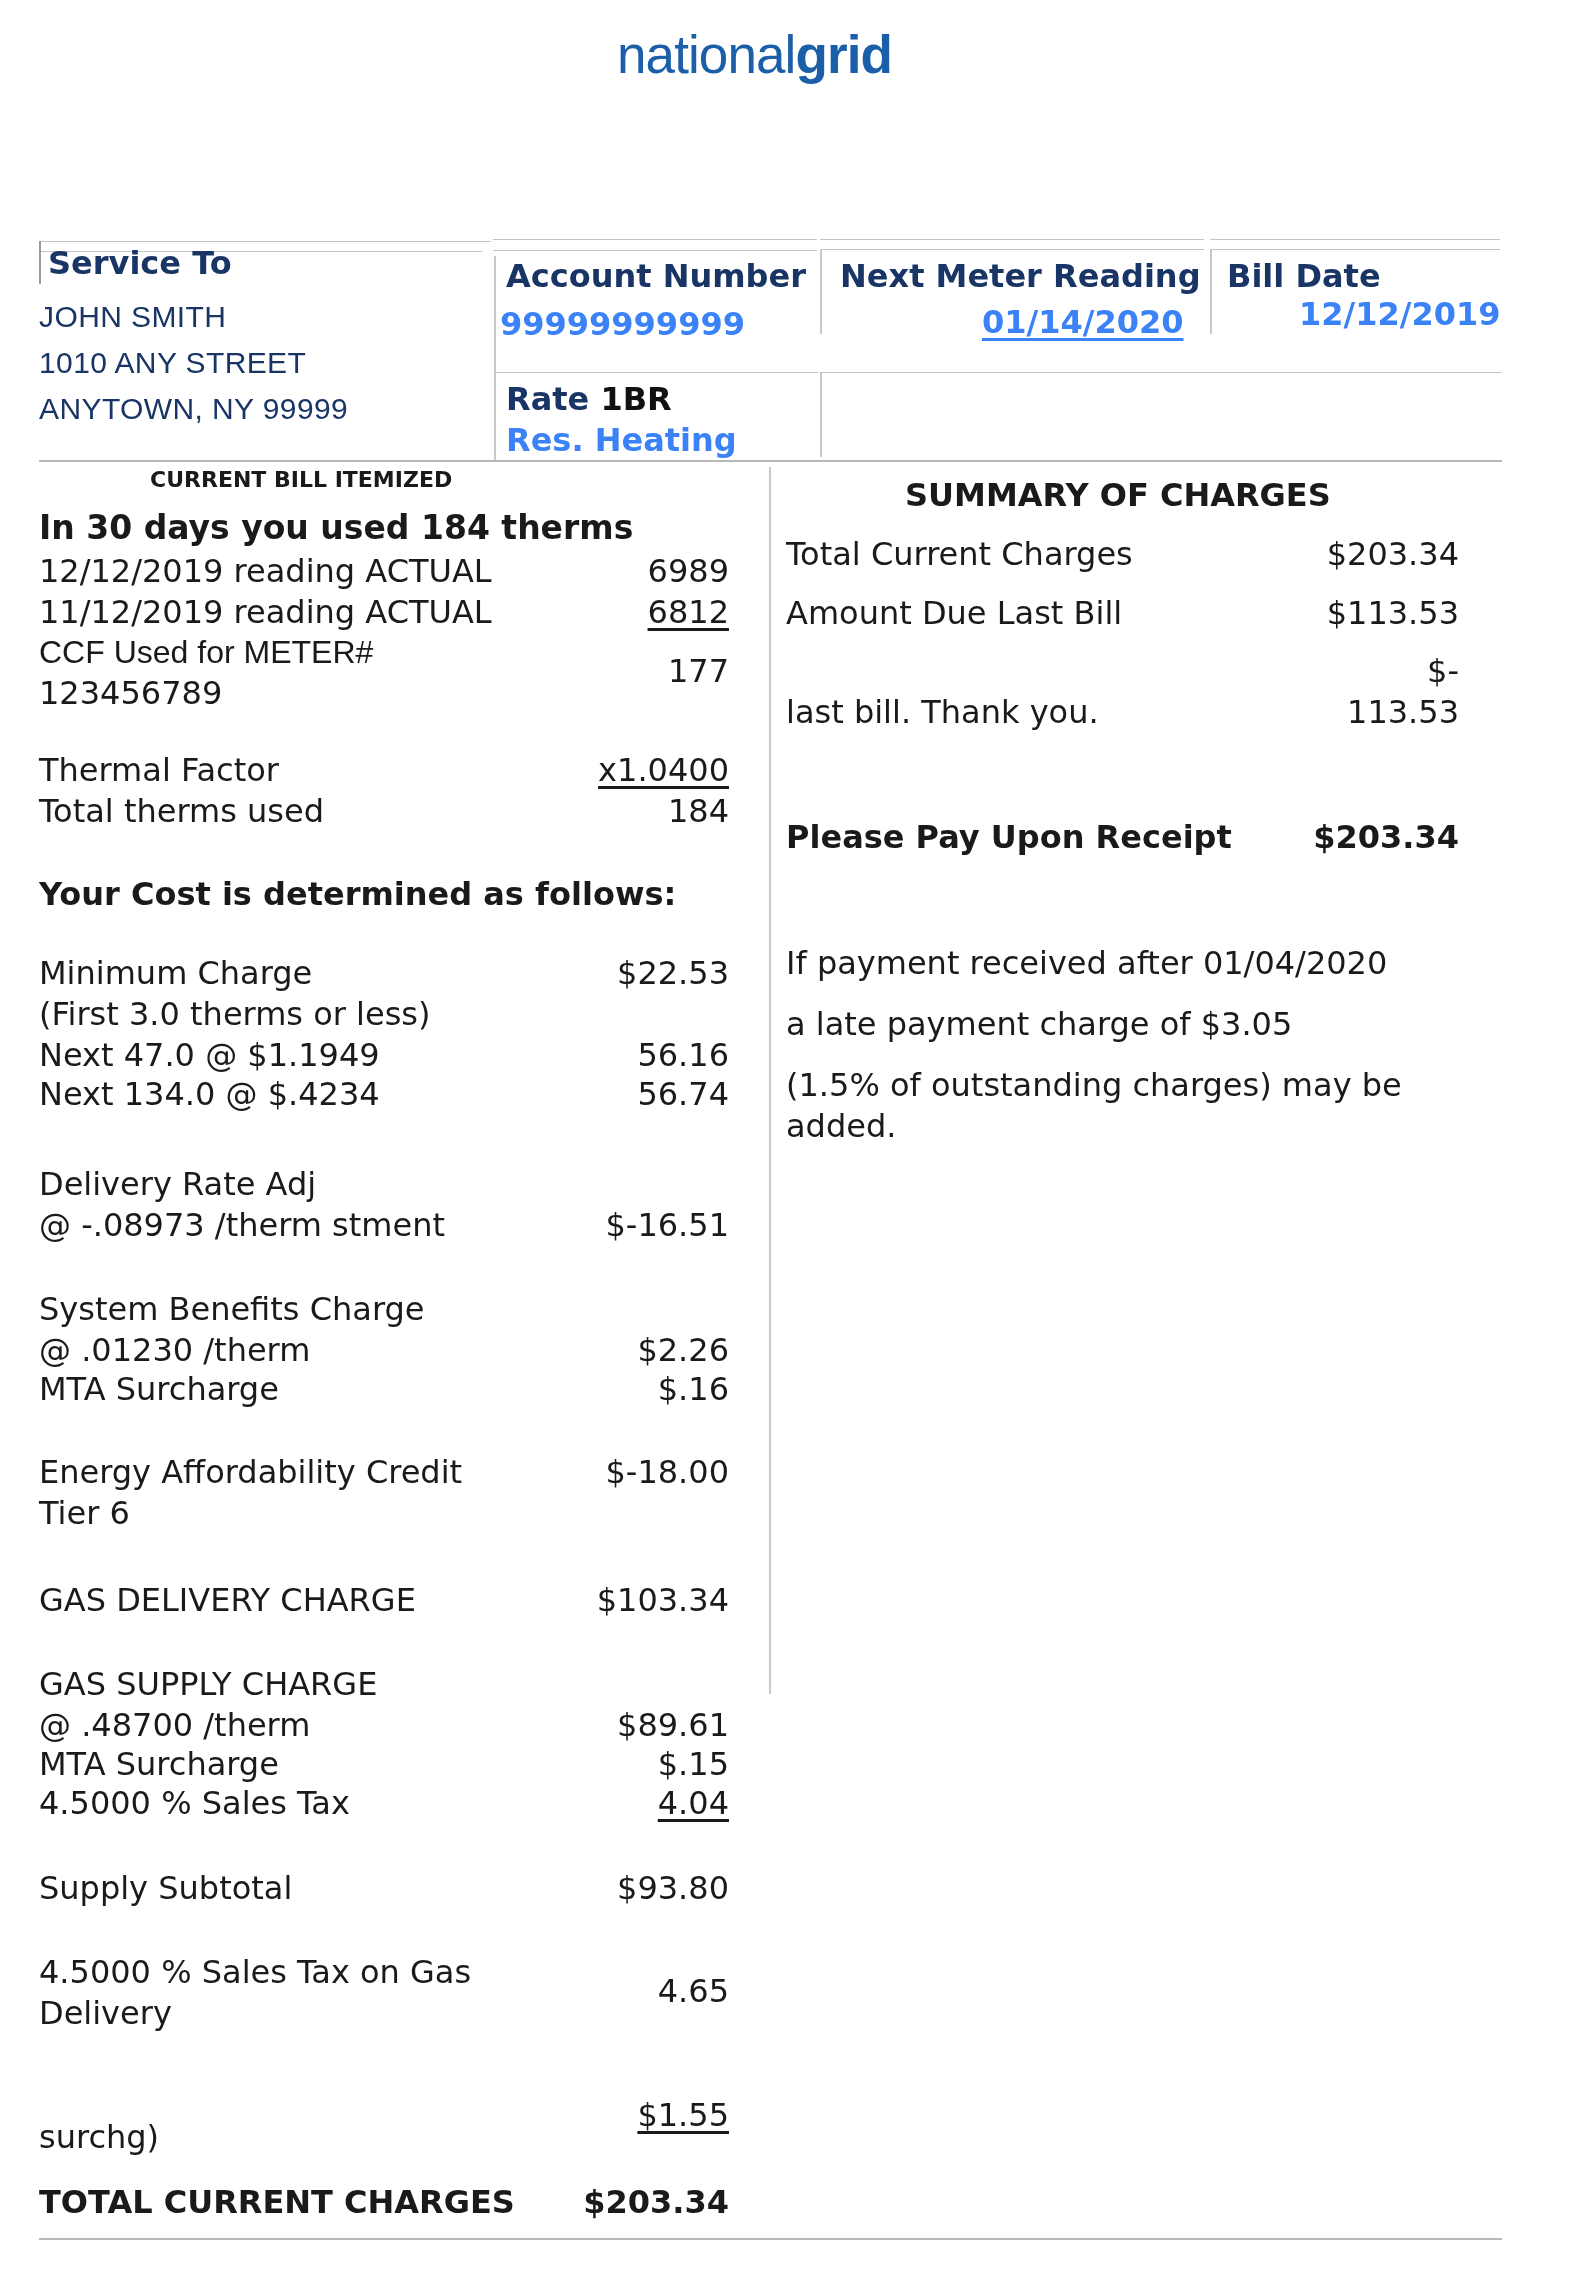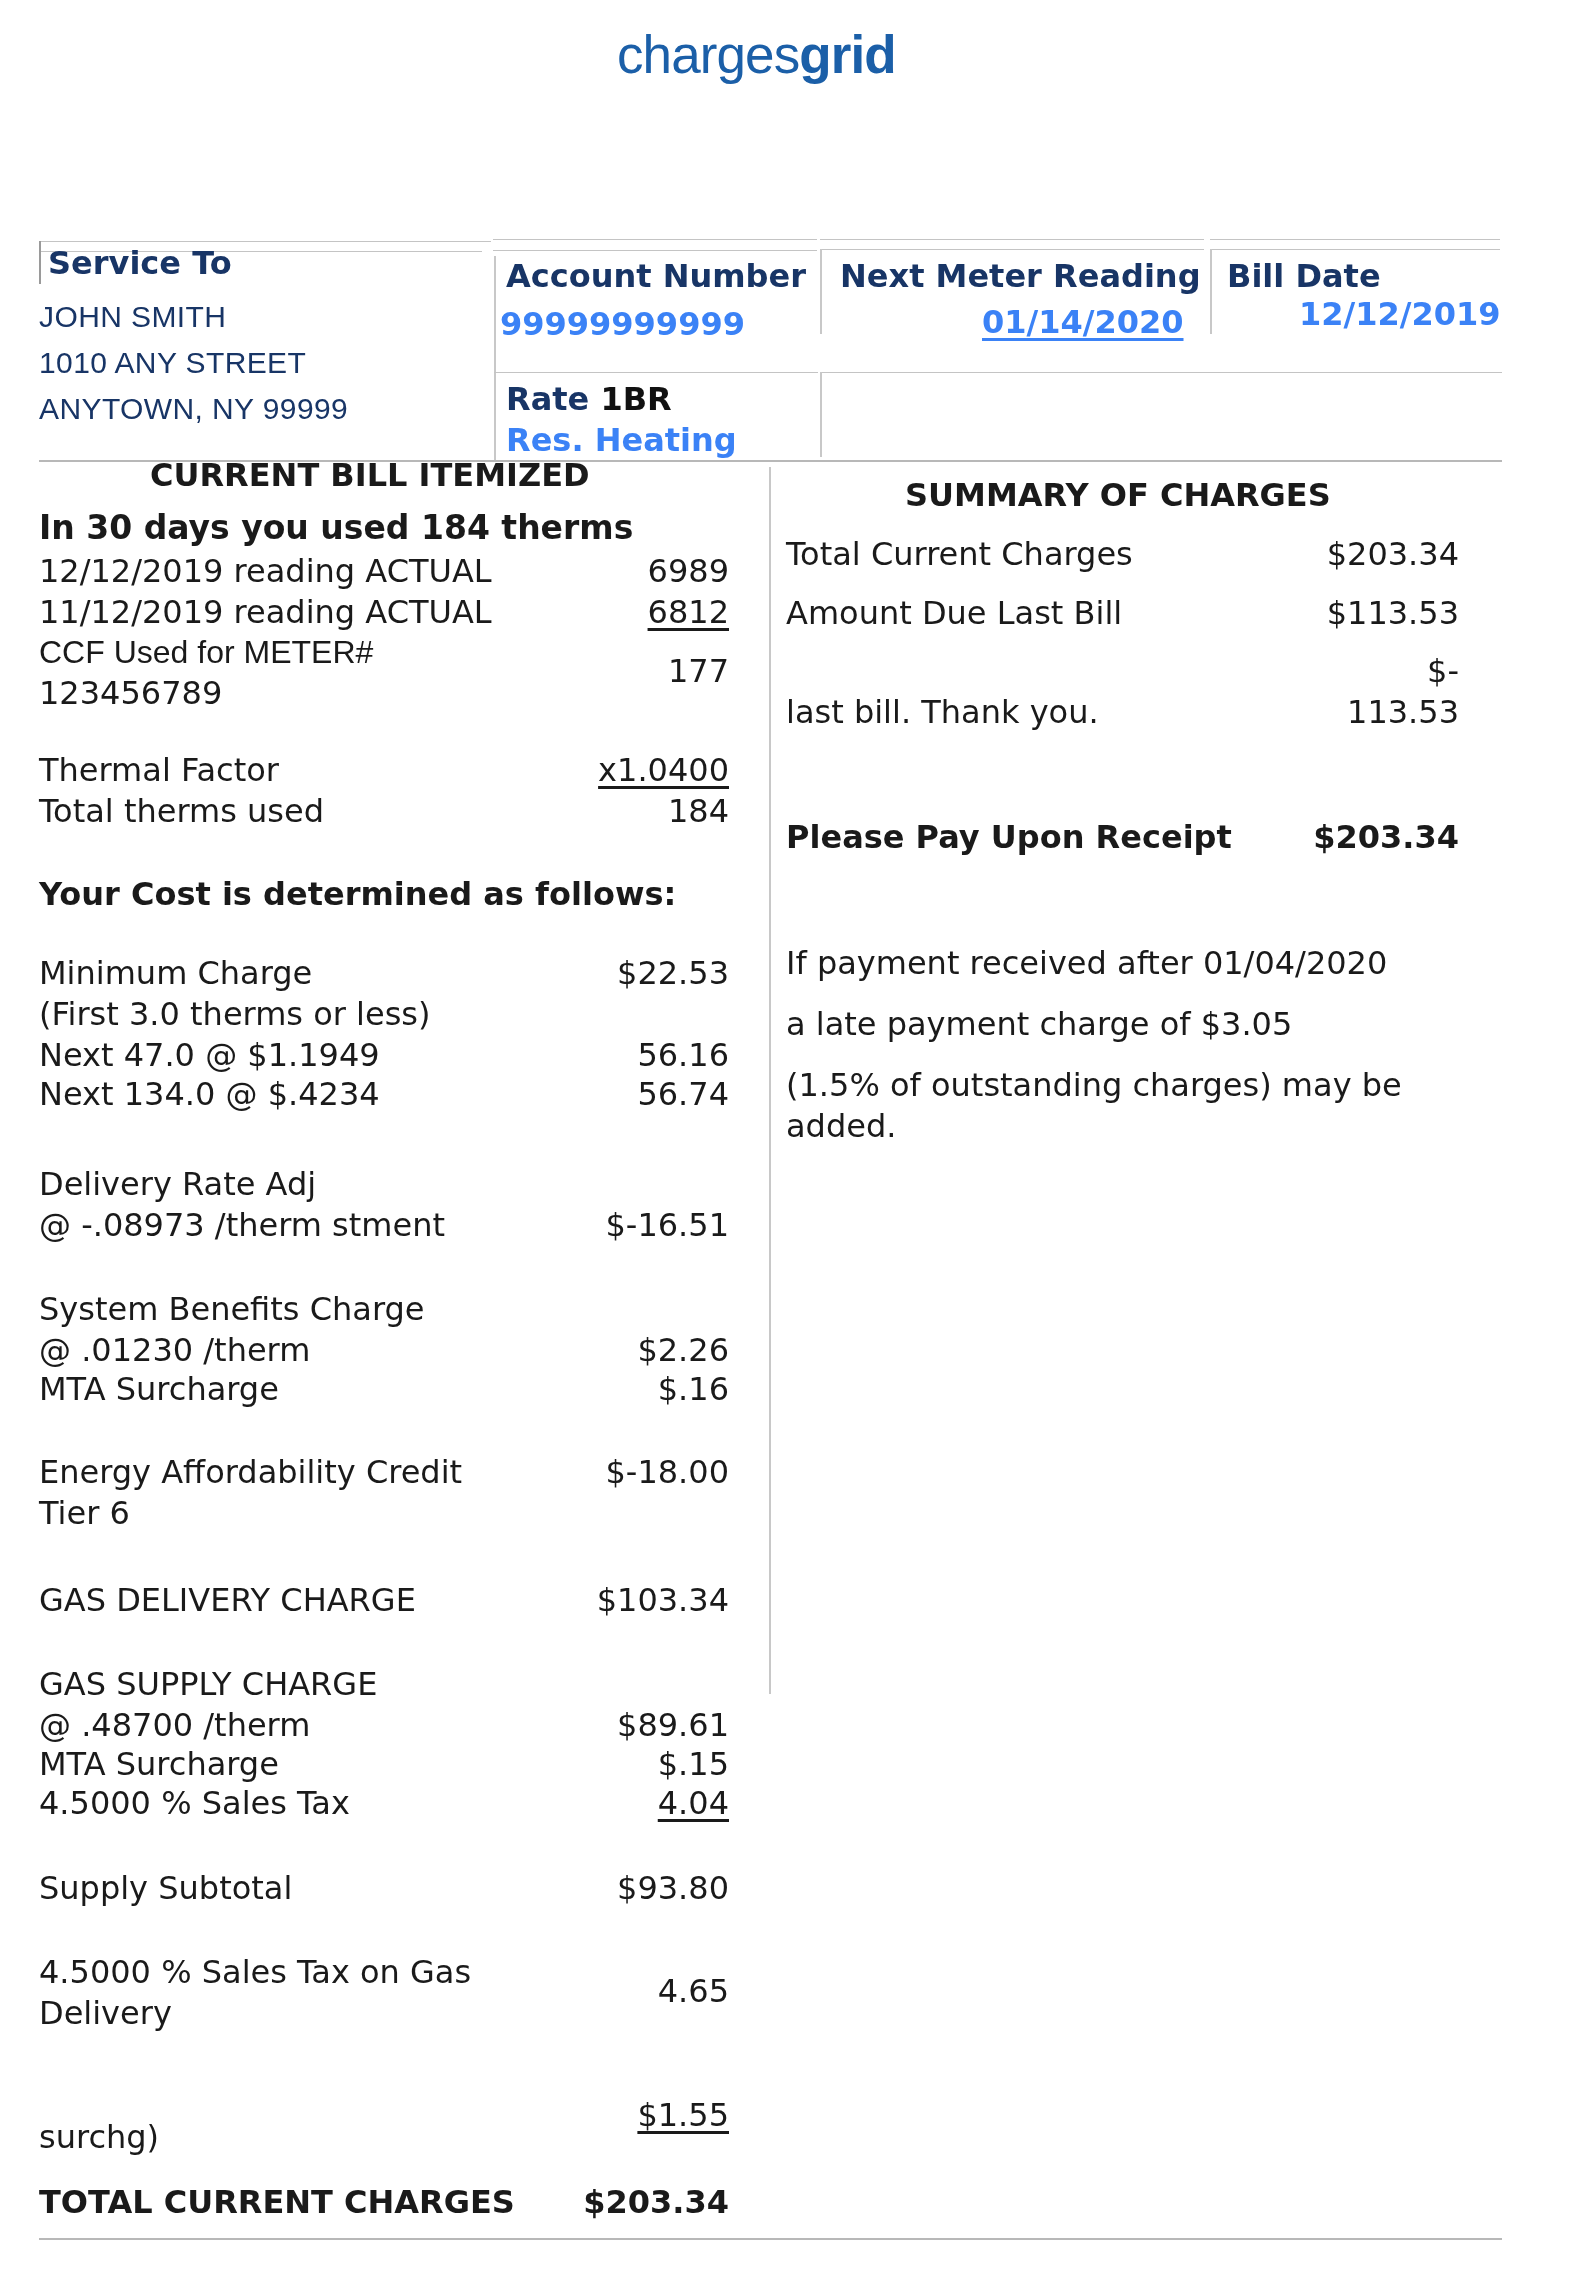--- a/index.html
+++ b/index.html
@@ -31,21 +31,21 @@
   .b { font-weight: bold; }
 
   .srow { position: absolute; left: 786px; width: 673px; font-size: 32px; line-height: 41px; }
   .srow .l { position: absolute; left: 0; top: 0; white-space: pre; }
   .srow .r { position: absolute; right: 0; top: 0; text-align: right; white-space: pre; }
   .note { position: absolute; left: 786px; font-size: 32px; line-height: 41px; white-space: pre; }
 </style>
 </head>
 <body>
 
-<div class="abs logo"><span>charges</span><b>grid</b></div>
+<div class="abs logo"><span>national</span><b>grid</b></div>
 
 <div class="hline thin" style="left:39px; top:241px; width:452px;"></div>
 <div class="hline thin" style="left:39px; top:251px; width:443px;"></div>
 <div class="vline" style="left:39px; top:241px; height:43px;"></div>
 <div class="hline thin" style="left:493px; top:239px; width:324px;"></div>
 <div class="hline thin" style="left:493px; top:250px; width:324px;"></div>
 <div class="vline light" style="left:494px; top:256px; height:205px;"></div>
 <div class="hline thin" style="left:820px; top:239px; width:384px;"></div>
 <div class="hline thin" style="left:820px; top:249px; width:384px;"></div>
 <div class="vline light" style="left:820px; top:249px; height:85px;"></div>
@@ -69,21 +69,21 @@
 <div class="abs valbold" style="left:506px; top:421px;">Res. Heating</div>
 
 <div class="abs navy lbl-bold" style="left:840px; top:257px;">Next Meter Reading</div>
 <div class="abs valbold u" style="left:982px; top:303px;">01/14/2020</div>
 
 <div class="abs navy lbl-bold" style="left:1227px; top:257px;">Bill Date</div>
 <div class="abs valbold" style="left:1299px; top:295px;">12/12/2019</div>
 
 <div class="vline light" style="left:769px; top:467px; height:1227px;"></div>
 
-<div class="abs b" style="left:150px; top:456px; font-size:32px;">CURRENT BILL ITEMIZED</div>
+<div class="abs b" style="left:150px; top:467px; font-size:22px;">CURRENT BILL ITEMIZED</div>
 <div class="abs b" style="left:39px; top:508px; font-size:33px;">In 30 days you used 184 therms</div>
 
 <div class="row" style="top:551px;">
   <span class="l">12/12/2019 reading ACTUAL</span>
   <span class="r">6989</span>
 </div>
 <div class="row" style="top:592px;">
   <span class="l">11/12/2019 reading ACTUAL</span>
   <span class="r u">6812</span>
 </div>

